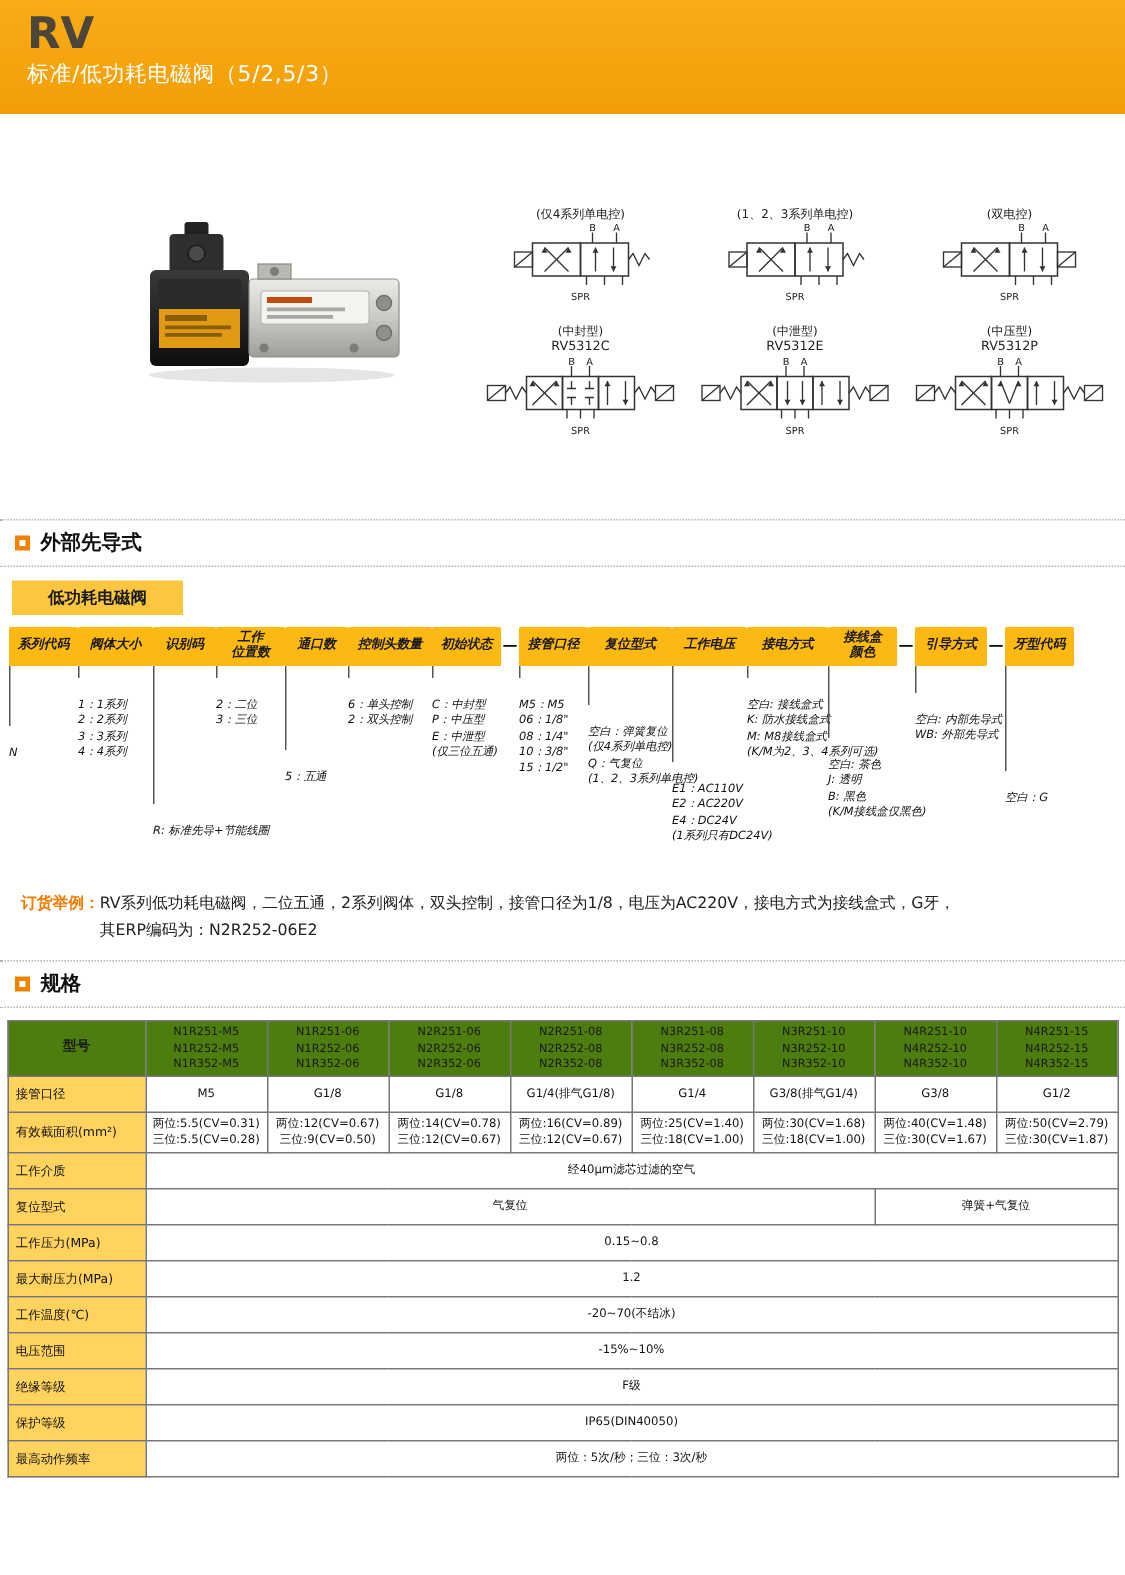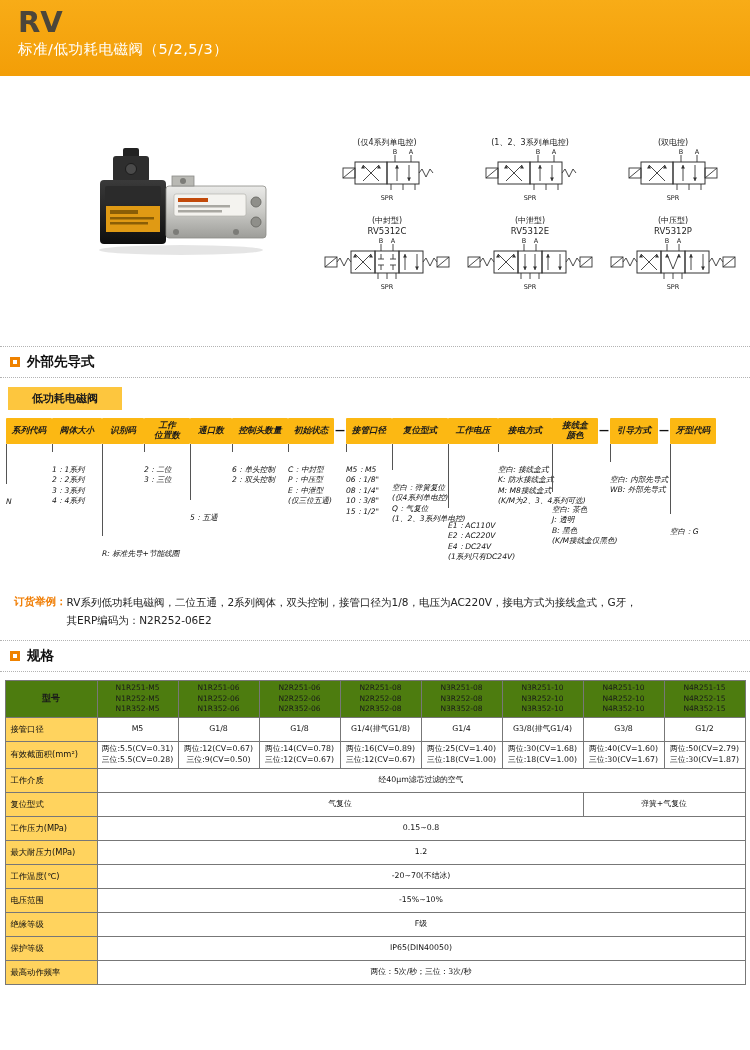--- a/index.html
+++ b/index.html
@@ -24,21 +24,21 @@
   .tag{display:inline-block;background:#fdc63e;font-weight:bold;font-size:11px;padding:4px 24px;margin:9px 0 2px 8px;}
 
   .oc-wrap{display:flex;align-items:flex-start;padding:6px 4px 0 6px;height:168px;}
   .oc-col{display:flex;flex-direction:column;align-items:flex-start;flex:0 0 auto;font-style:italic;}
   .oc-box{width:100%;box-sizing:border-box;background:#fcb813;font-size:8.6px;font-weight:bold;text-align:center;display:flex;align-items:center;justify-content:center;height:26px;line-height:1.15;white-space:pre-line;border-radius:1px;}
   .oc-line{width:1px;background:#555;}
   .oc-desc{font-size:7.6px;line-height:1.38;white-space:pre;margin-top:13px;color:#111;}
   .oc-sep{flex:0 0 auto;font-size:10px;font-weight:bold;text-align:center;line-height:26px;color:#111;}
 
   .example{display:flex;padding:8px 10px 0 14px;font-size:10.5px;line-height:1.7;color:#222;}
-  .example-label{color:#f07c00;font-weight:bold;flex:0 0 auto;font-family:Liberation Mono, monospace;}
+  .example-label{color:#f07c00;font-weight:bold;flex:0 0 auto;}
 
   .spec-wrap{margin-top:10px;}
   table.spec{width:740px;margin:8px auto 0;border-collapse:collapse;table-layout:fixed;}
   .spec th,.spec td{border:1px solid #777;text-align:center;vertical-align:middle;padding:2px 1px;font-weight:normal;}
   .spec th{background:#4d7c0f;font-size:7.5px;line-height:1.45;}
   .spec th.lbl{font-size:9px;font-weight:bold;}
   .spec td{font-size:7.8px;line-height:1.4;height:19px;color:#111;}
   .spec td.lbl{background:#ffd35e;text-align:left;padding-left:5px;font-size:8.3px;}
   .pre{white-space:pre-line;}
 </style>
@@ -468,21 +468,21 @@
           <td class="pre">两位:12(CV=0.67)
 三位:9(CV=0.50)</td>
           <td class="pre">两位:14(CV=0.78)
 三位:12(CV=0.67)</td>
           <td class="pre">两位:16(CV=0.89)
 三位:12(CV=0.67)</td>
           <td class="pre">两位:25(CV=1.40)
 三位:18(CV=1.00)</td>
           <td class="pre">两位:30(CV=1.68)
 三位:18(CV=1.00)</td>
-          <td class="pre">两位:40(CV=1.60)
+          <td class="pre">两位:40(CV=1.48)
 三位:30(CV=1.67)</td>
           <td class="pre">两位:50(CV=2.79)
 三位:30(CV=1.87)</td>
         </tr>
         <tr>
           <td class="lbl">工作介质</td>
           <td class="pre" colspan="8">经40μm滤芯过滤的空气</td>
         </tr>
         <tr>
           <td class="lbl">复位型式</td>

